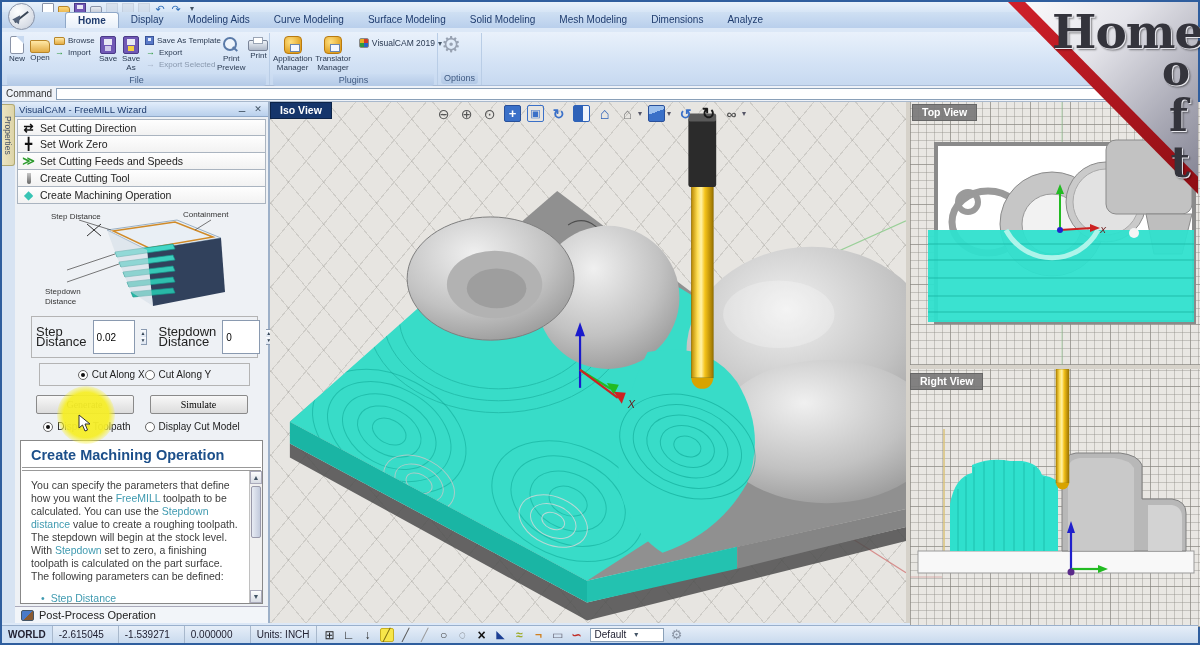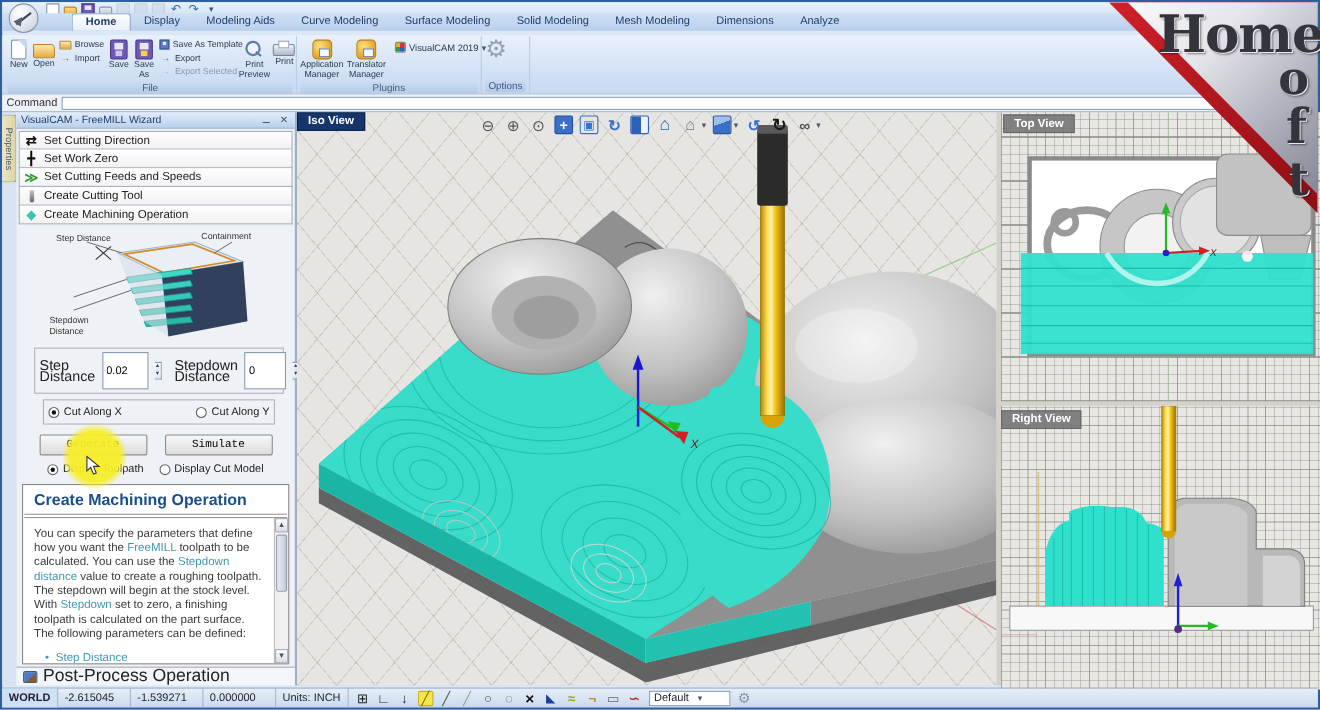--- a/index.html
+++ b/index.html
@@ -92,43 +92,43 @@
   .cutting-tool-icon::before{content:"";width:4px;height:11px;background:linear-gradient(#c8c8c8,#666);border-radius:0 0 2px 2px}
   .feeds-speeds-icon::before{content:"≫";color:#2a9a2a;font-weight:bold}
   .machining-operation-icon::before{content:"◆";color:#38c4b4}
 
   .diagram{height:106px;margin-top:4px;position:relative}
   .formbox{border:1px solid #b4b4b4;margin:2px 10px 0 16px;padding:3px 4px;display:flex;gap:6px;align-items:center}
   .flabel{font-size:13px;color:#222;line-height:10px}
   .numin{width:42px;height:16px;border:1px solid #8a9ab0;background:#fff;font-size:10px;font-family:inherit;padding:16px 3px}
   .spin{width:12px;height:16px;display:flex;flex-direction:column;border:1px solid #8a9ab0;border-left:none}
   .spin span{flex:1;font-size:5px;line-height:7px;text-align:center;background:linear-gradient(#fafcff,#dce4f0);color:#345;cursor:default}
-  .radiobox{border:1px solid #b4b4b4;margin:5px 18px 0 24px;padding:5px 4px;display:flex;justify-content:space-between;font-size:10px;color:#222}
+  .radiobox{border:1px solid #b4b4b4;margin:5px 18px 0 24px;padding:5px 4px;display:flex;justify-content:center;font-size:10px;color:#222}
   .radio{width:10px;height:10px;border:1px solid #666;border-radius:50%;background:#fff;position:relative;flex:none}
   .radio.checked::after{content:"";position:absolute;left:2px;top:2px;width:4px;height:4px;border-radius:50%;background:#111}
   .ritem{display:flex;align-items:center;gap:4px}
   .btnrow{display:flex;justify-content:center;gap:16px;margin-top:9px}
-  .pushbtn{width:98px;height:19px;border:1px solid #8a8a8a;background:linear-gradient(#f8f8f8,#dcdcdc);font-size:10px;font-family:Liberation Mono, monospace;border-radius:2px}
+  .pushbtn{width:98px;height:19px;border:1px solid #8a8a8a;background:linear-gradient(#f8f8f8,#dcdcdc);font-size:10px;font-family:Liberation Serif, serif;border-radius:2px}
   .dispradios{display:flex;justify-content:center;gap:14px;margin-top:7px;font-size:10px;color:#222;position:relative;z-index:2}
 
   .helpbox{flex:1;margin:8px 5px 2px 5px;border:1px solid #888;background:#fff;display:flex;flex-direction:column;overflow:hidden;position:relative}
   .helptitle{font-size:14.5px;font-weight:bold;color:#1c4f8a;padding:6px 10px 4px}
   .hrule{height:1px;background:#999;margin:0 1px}
   .hrule+.hrule{margin-top:2px}
   .helpscroll{flex:1;display:flex;overflow:hidden}
   .helpbody{flex:1;padding:8px 6px 0 10px;font-size:10.5px;color:#3c3c3c;line-height:13px}
   .hlink{color:#3f9ab0}
   .bullet{display:flex;gap:6px;margin:9px 0 0 10px}
   .bdot{color:#3f9ab0}
   .bterm{font-size:10.5px}
   .vsb{width:13px;background:#f0f0f0;border-left:1px solid #c0c0c0;display:flex;flex-direction:column}
   .vsb .ar{height:13px;background:linear-gradient(#fdfdfd,#d8dce4);border:1px solid #aab;font-size:7px;display:flex;align-items:center;justify-content:center;color:#456}
   .vsb .track{flex:1;position:relative}
   .vsb .thumb{position:absolute;left:1px;right:1px;top:2px;height:52px;background:linear-gradient(90deg,#e8ecf4,#c2cadc);border:1px solid #99a;border-radius:2px}
-  .ppRow{height:17px;border-top:1px solid #aab;background:#f2f5f9;display:flex;align-items:center;gap:5px;padding:0 6px;font-size:16px;color:#222}
+  .ppRow{height:17px;border-top:1px solid #aab;background:#f2f5f9;display:flex;align-items:center;gap:5px;padding:0 6px;font-size:11px;color:#222}
   .postprocess-icon{width:13px;height:11px;background:linear-gradient(135deg,#4a7ac8 55%,#8a5a30 55%);border-radius:2px;border:1px solid #456}
 
   
   .isovp{position:absolute;left:268px;top:0;bottom:0;width:636px;background-color:#e7e5e1;
     background-image:repeating-linear-gradient(50deg,rgba(150,148,142,.30) 0 1px,transparent 1px 27px),
                      repeating-linear-gradient(-50deg,rgba(150,148,142,.30) 0 1px,transparent 1px 27px);overflow:hidden}
   .vplabel{position:absolute;z-index:6;font-size:10.5px;font-weight:bold;color:#fff;padding:1px 9px 2px}
   .iso-label{left:0;top:0;background:#15356b;border:1px solid #0c2348}
   .gray-label{background:rgba(120,120,120,.92);border:1px solid #666}
   #iso-toolbar{position:absolute;left:165px;top:3px;z-index:6;display:flex;align-items:center;gap:6px}

